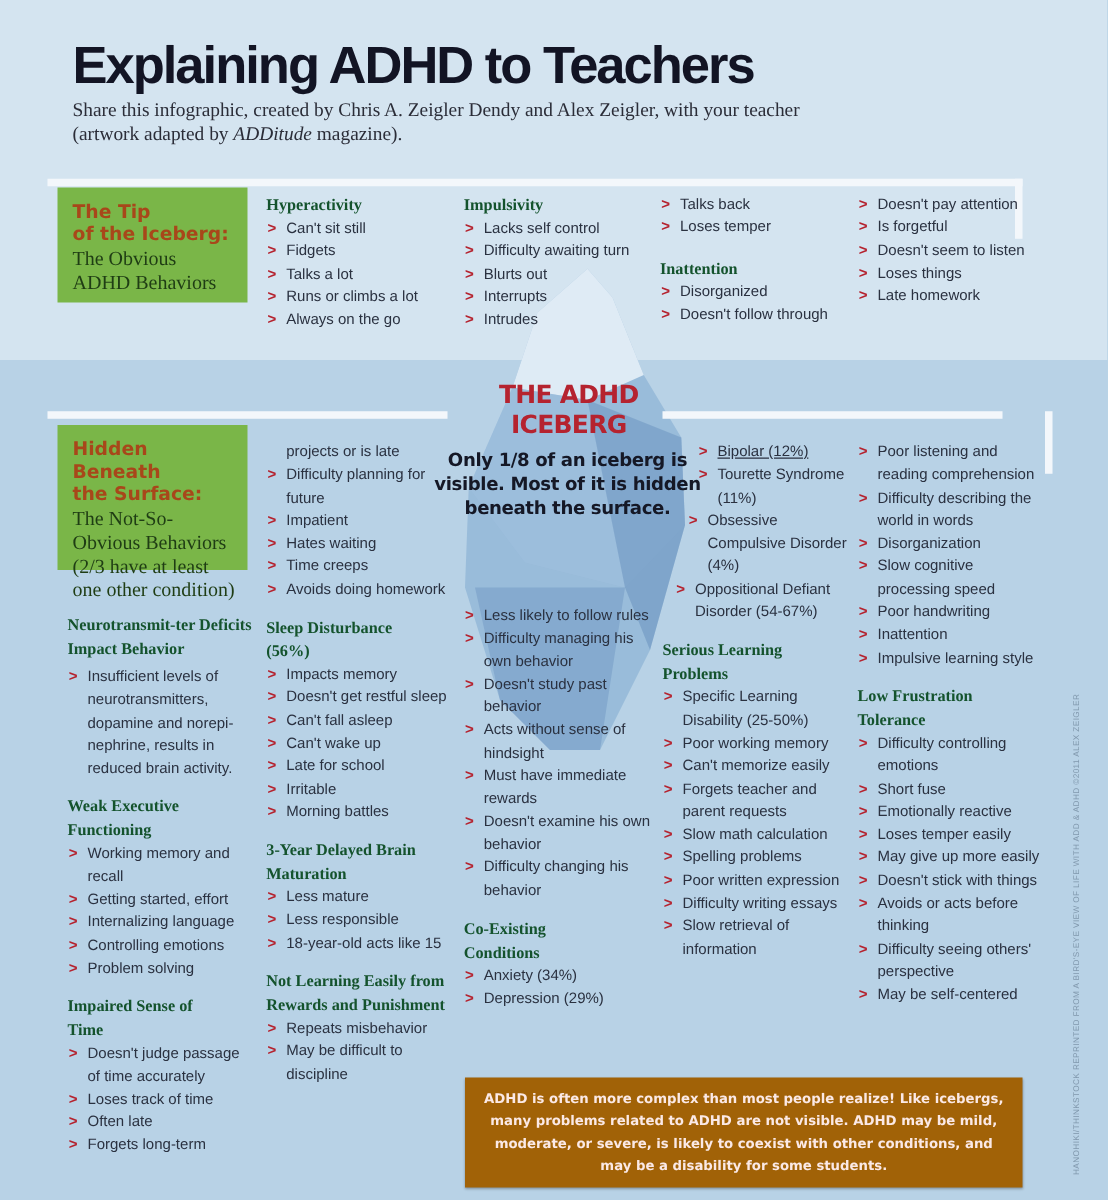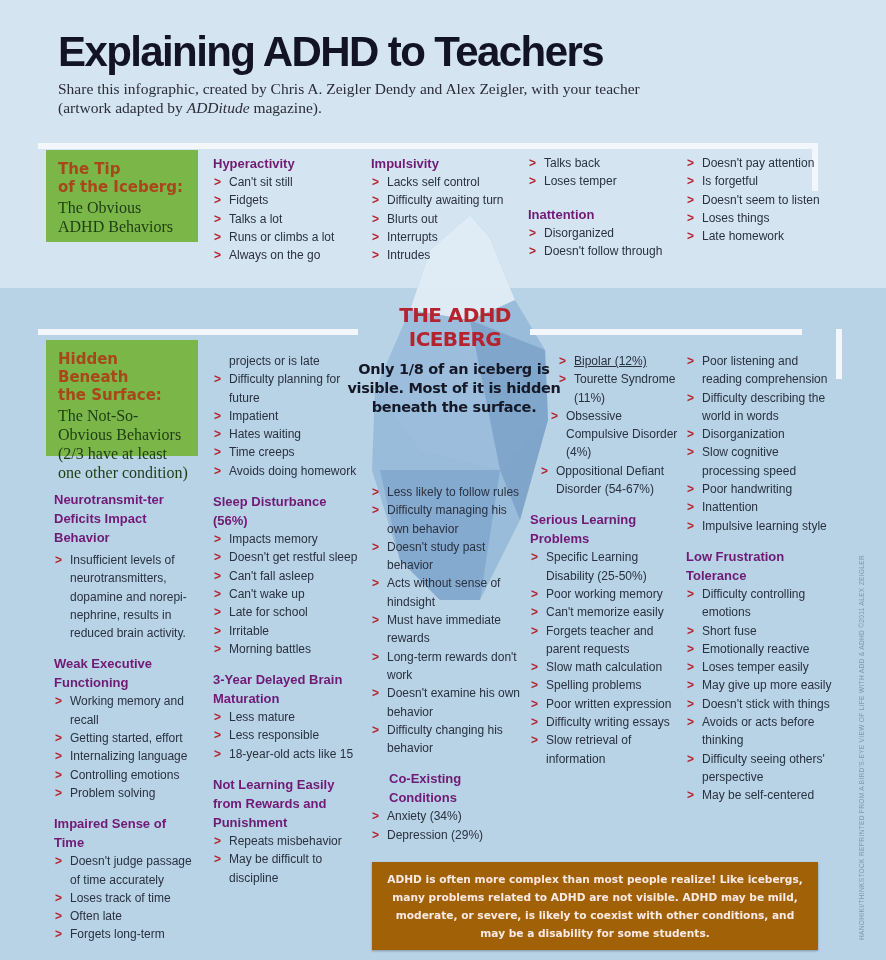--- a/index.html
+++ b/index.html
@@ -40,21 +40,21 @@
   .green-box .head {
     font-family: "DejaVu Sans", sans-serif; font-weight: bold; color: #a8471a;
     font-size: 15px; line-height: 18px;
   }
   .green-box .sub {
     font-family: "Liberation Serif", serif; color: #1f3d14; font-size: 16px; line-height: 19px; margin-top: 2px;
   }
 
   .col { position: absolute; }
   .sec-head {
-    font-family: Liberation Sans, sans-serif; font-weight: bold; color: #701a75;
+    font-family: Liberation Serif, serif; font-weight: bold; color: #14532d;
     font-size: 13px; line-height: 19px;
   }
   .list { list-style: none; }
   .list li {
     font-size: 12px; line-height: 18.3px; color: #2a3140; padding-left: 16px; position: relative;
   }
   .list li::before {
     content: ">"; position: absolute; left: 1px; top: 0; color: #b5232f; font-weight: bold;
   }
   .list li.cont { }
@@ -230,26 +230,25 @@
   </ul>
 </div>
 
 <div class="col" style="left:371px;top:483px;width:150px;">
   <ul class="list">
     <li>Less likely to follow rules</li>
     <li>Difficulty managing his own behavior</li>
     <li>Doesn't study past behavior</li>
     <li>Acts without sense of hindsight</li>
     <li>Must have immediate rewards</li>
-    <li>Long-term rewards don't work</li>
     <li>Doesn't examine his own behavior</li>
     <li>Difficulty changing his behavior</li>
   </ul>
   <div class="gap"></div>
-  <div class="sec-head" style="width:100px;margin-left:18px;">Co-Existing Conditions</div>
+  <div class="sec-head" style="width:100px;">Co-Existing Conditions</div>
   <ul class="list">
     <li>Anxiety (34%)</li>
     <li>Depression (29%)</li>
   </ul>
 </div>
 
 <div class="col" style="left:540px;top:352px;width:145px;">
   <ul class="list">
     <li style="margin-left:18px;text-decoration:underline;">Bipolar (12%)</li>
     <li style="margin-left:18px;">Tourette Syndrome (11%)</li>

